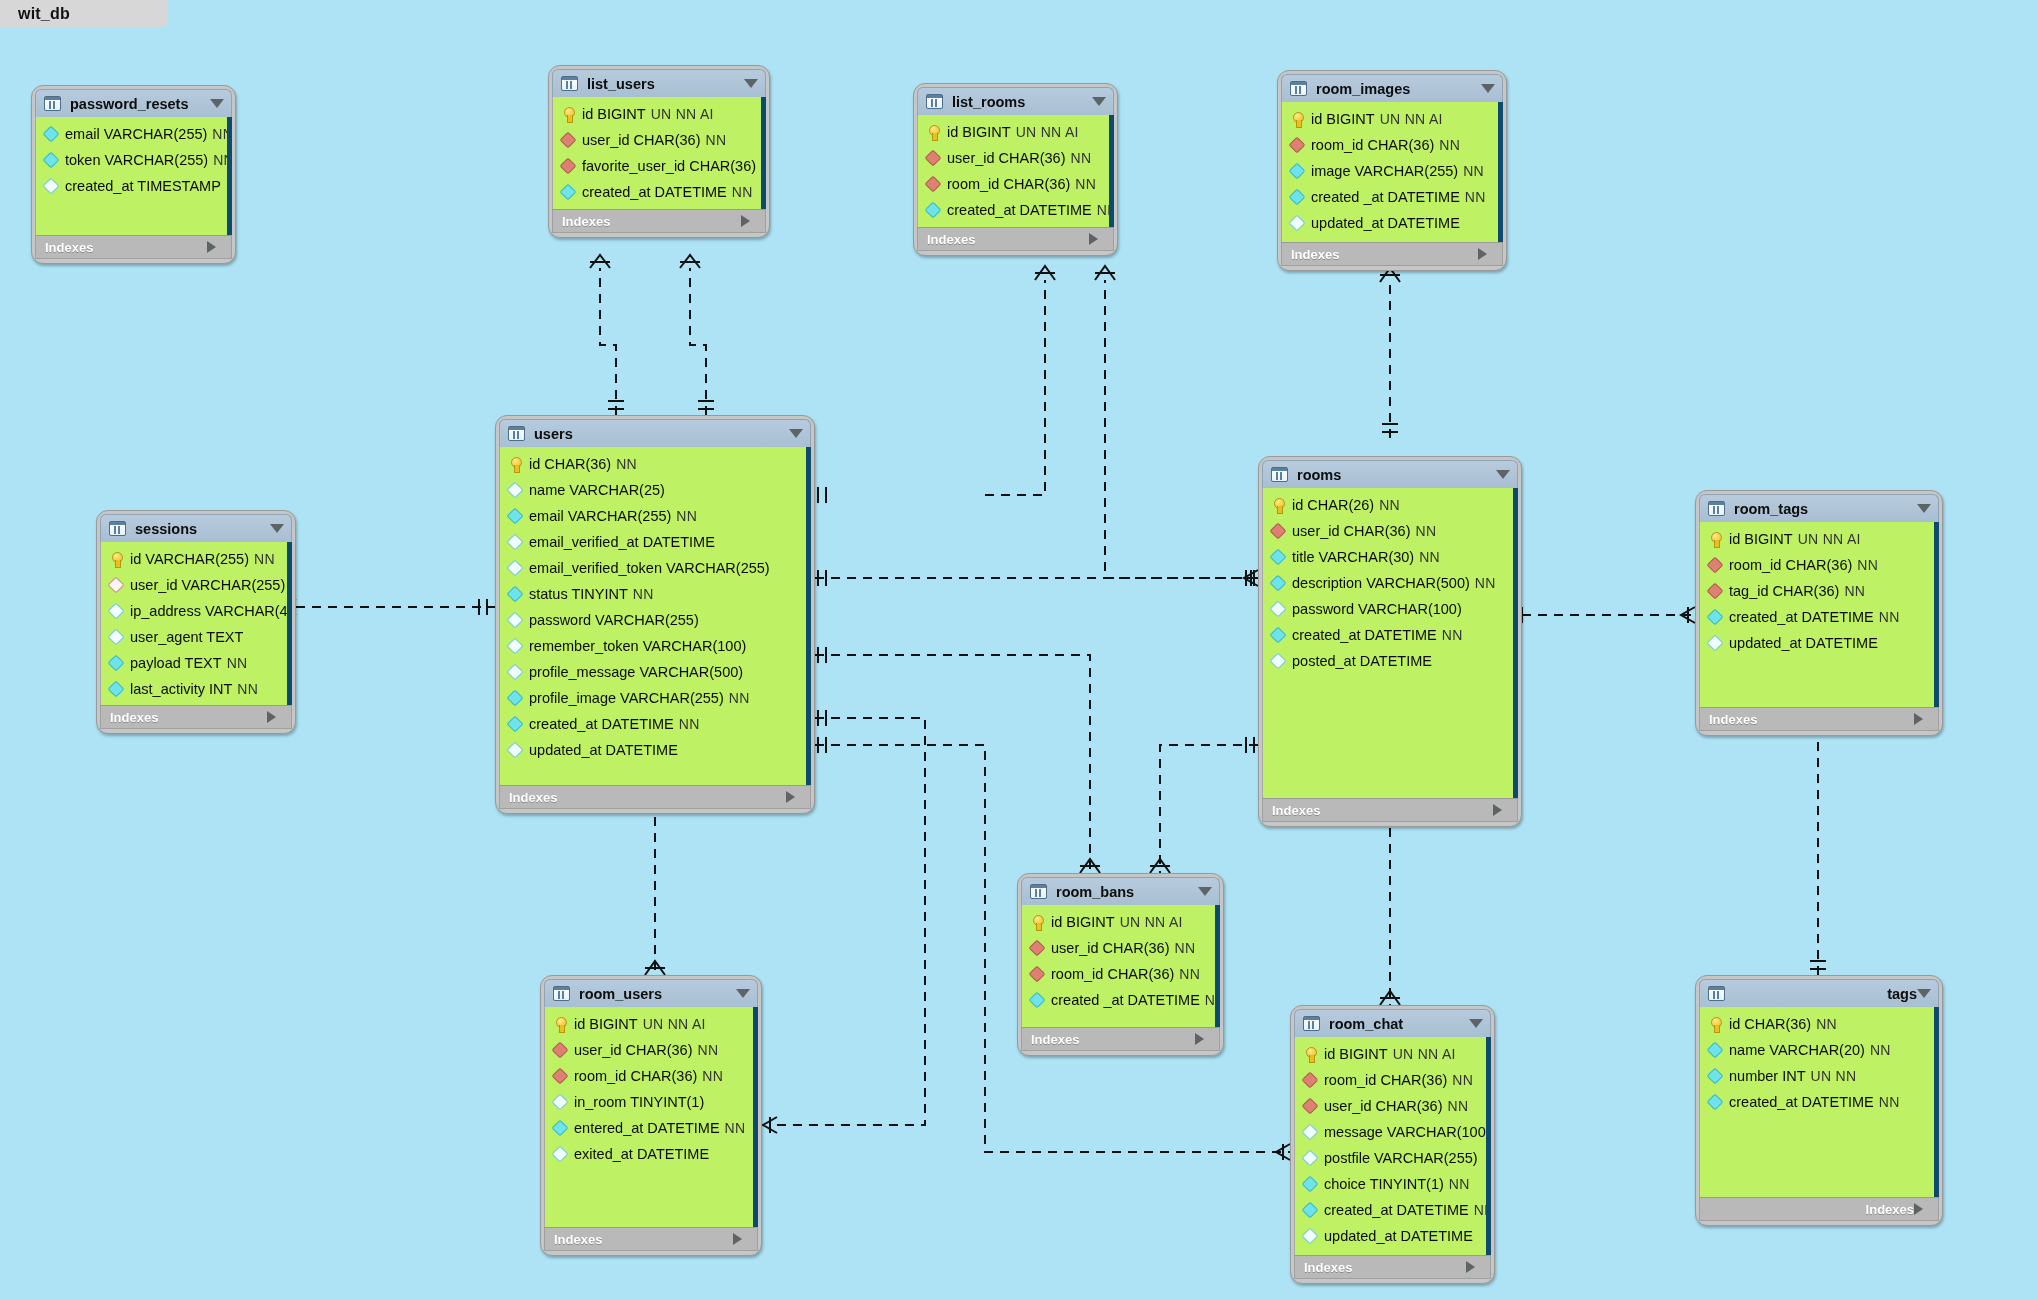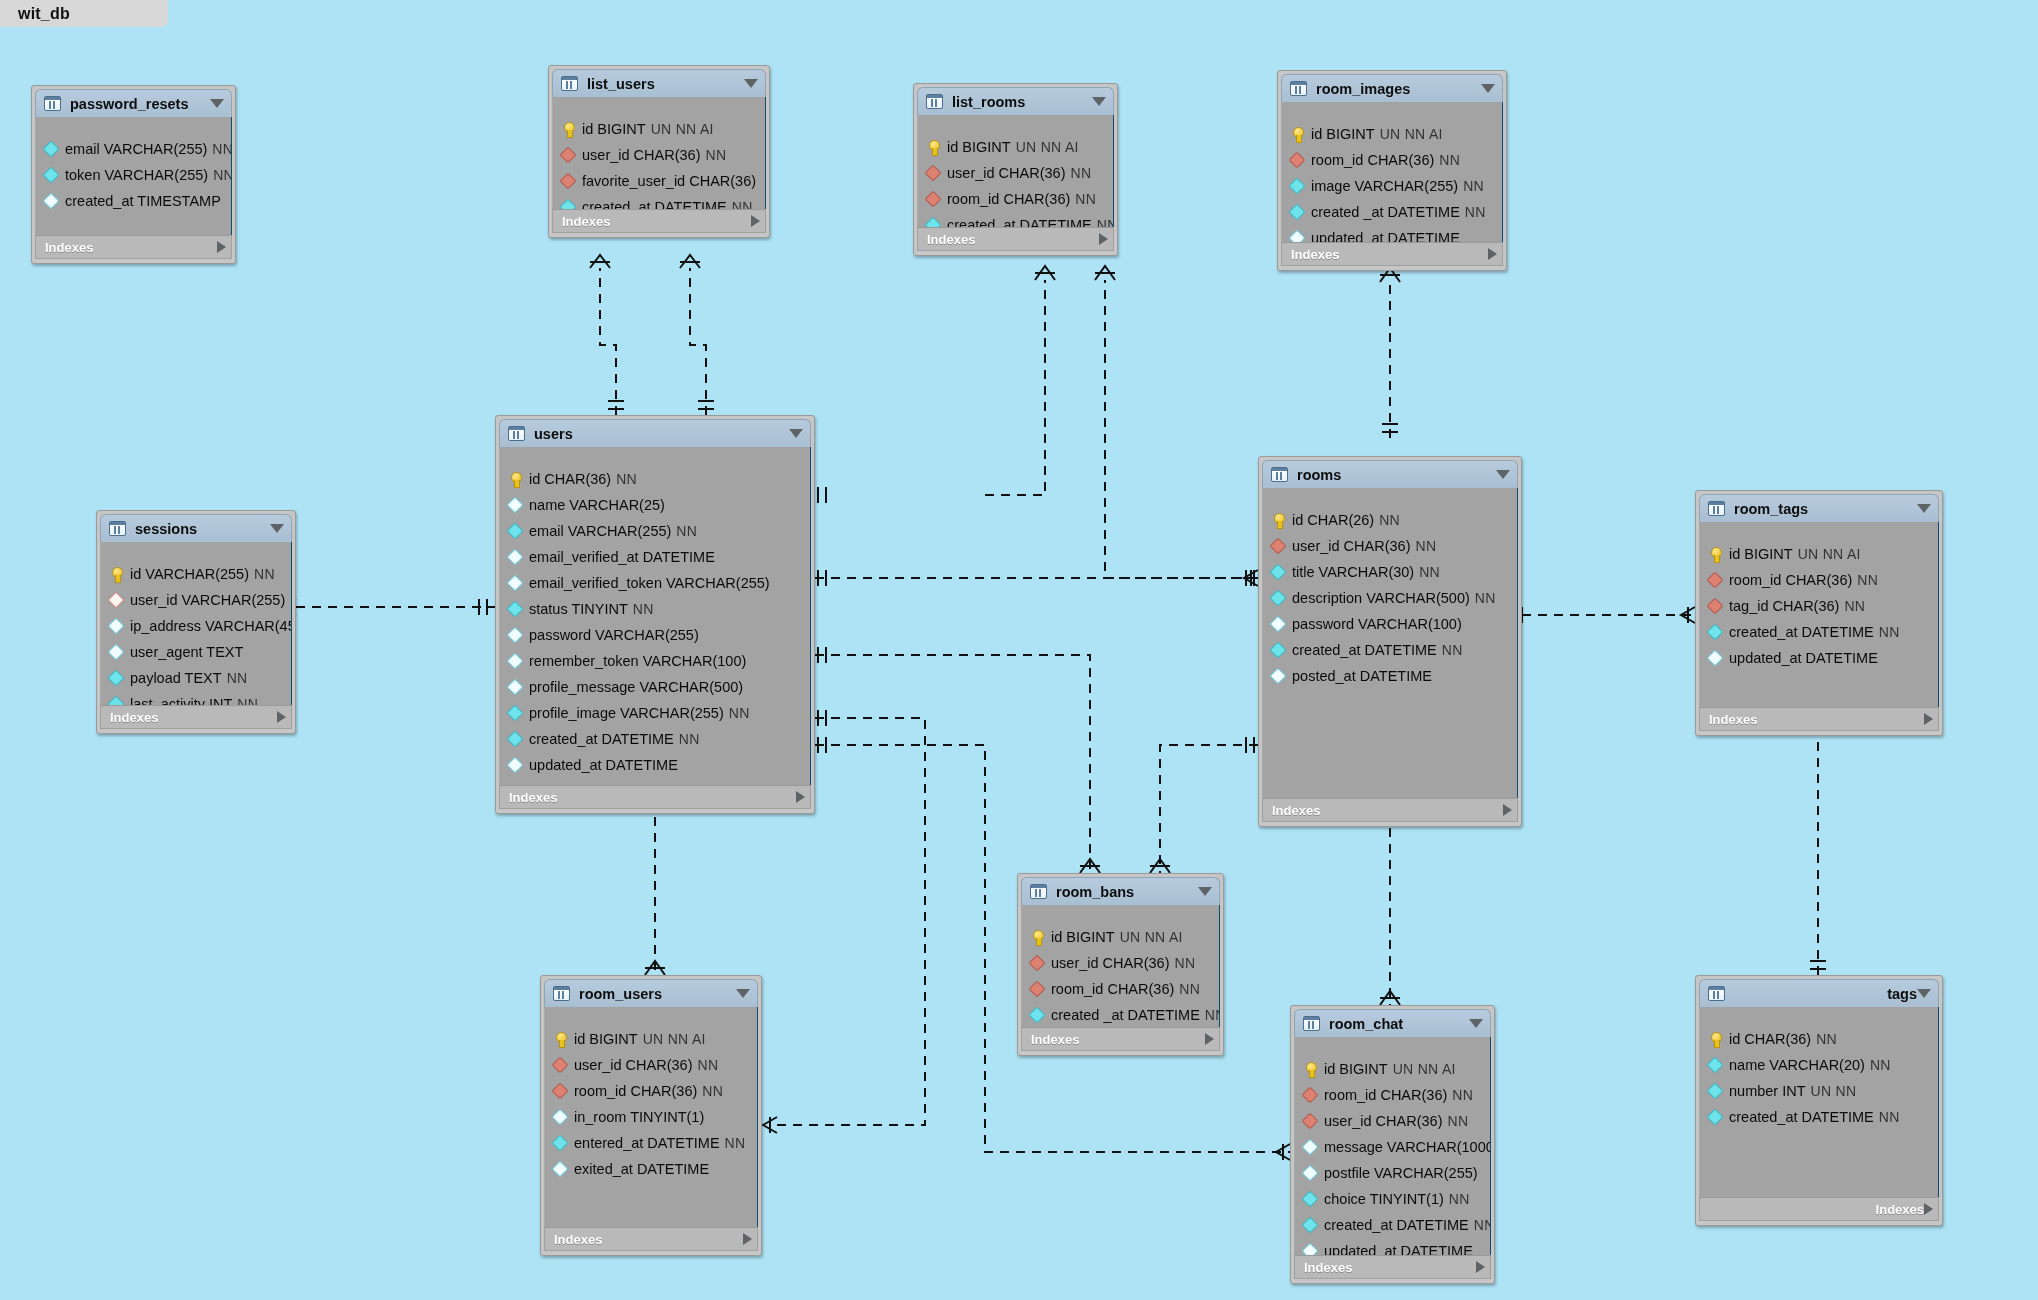--- a/index.html
+++ b/index.html
@@ -29,21 +29,21 @@
     font-size: 16px; font-weight: bold;
     color: #111;
     letter-spacing: .2px;
     z-index: 60;
   }
 
   
   .tbl {
     position: absolute;
     background: #c6c6c6;
-    border-radius: 3px;
+    border-radius: 12px;
     border: 1px solid #9a9a9a;
     box-shadow: 1px 2px 3px rgba(0,0,0,.28);
     padding: 3px 3px 4px 3px;
     z-index: 20;
   }
   .tbl-hdr {
     height: 28px;
     background: linear-gradient(#b7cbdd, #a8bed2);
     border: 1px solid #8fa4b6;
     border-bottom: none;
@@ -78,24 +78,24 @@
     flex: 1 1 auto;
   }
   .caret-down {
     width: 0; height: 0;
     border-left: 7px solid transparent;
     border-right: 7px solid transparent;
     border-top: 9px solid #5e6366;
     flex: 0 0 auto;
   }
   .tbl-body {
-    background: #a3a3a3;
+    background: #bef264;
     border-left: 1px solid #a8a8a8;
-    border-right: 1px solid #0c4a6e;
-    padding: 19px 0 2px 0;
+    border-right: 5px solid #0c4a6e;
+    padding: 4px 0 2px 0;
     overflow: hidden;
   }
   .col {
     display: flex; align-items: center;
     height: 26px;
     padding-left: 8px;
     white-space: nowrap;
   }
   .col-txt { font-size: 14.5px; color: #0b0b0b; }
   .flag { font-size: 14px; color: #333; margin-left: 5px; letter-spacing:.3px;}
@@ -126,21 +126,21 @@
     width:4px; height:7px; background:#e8c11d; border:1px solid #b79412;
     border-top:none;
   }
 
   .tbl-foot {
     height: 24px;
     background: #b9b9b9;
     border: 1px solid #a0a0a0;
     border-top: 1px solid #9a9a9a;
     display: flex; align-items: center;
-    padding: 0 5px 0 9px;
+    padding: 0 15px 0 9px;
   }
   .foot-lbl {
     font-size: 13px; font-weight: bold; color: #ffffff;
     text-shadow: 0 1px 0 rgba(0,0,0,.25);
     flex: 1 1 auto;
   }
   .caret-right {
     width: 0; height: 0;
     border-top: 6px solid transparent;
     border-bottom: 6px solid transparent;

